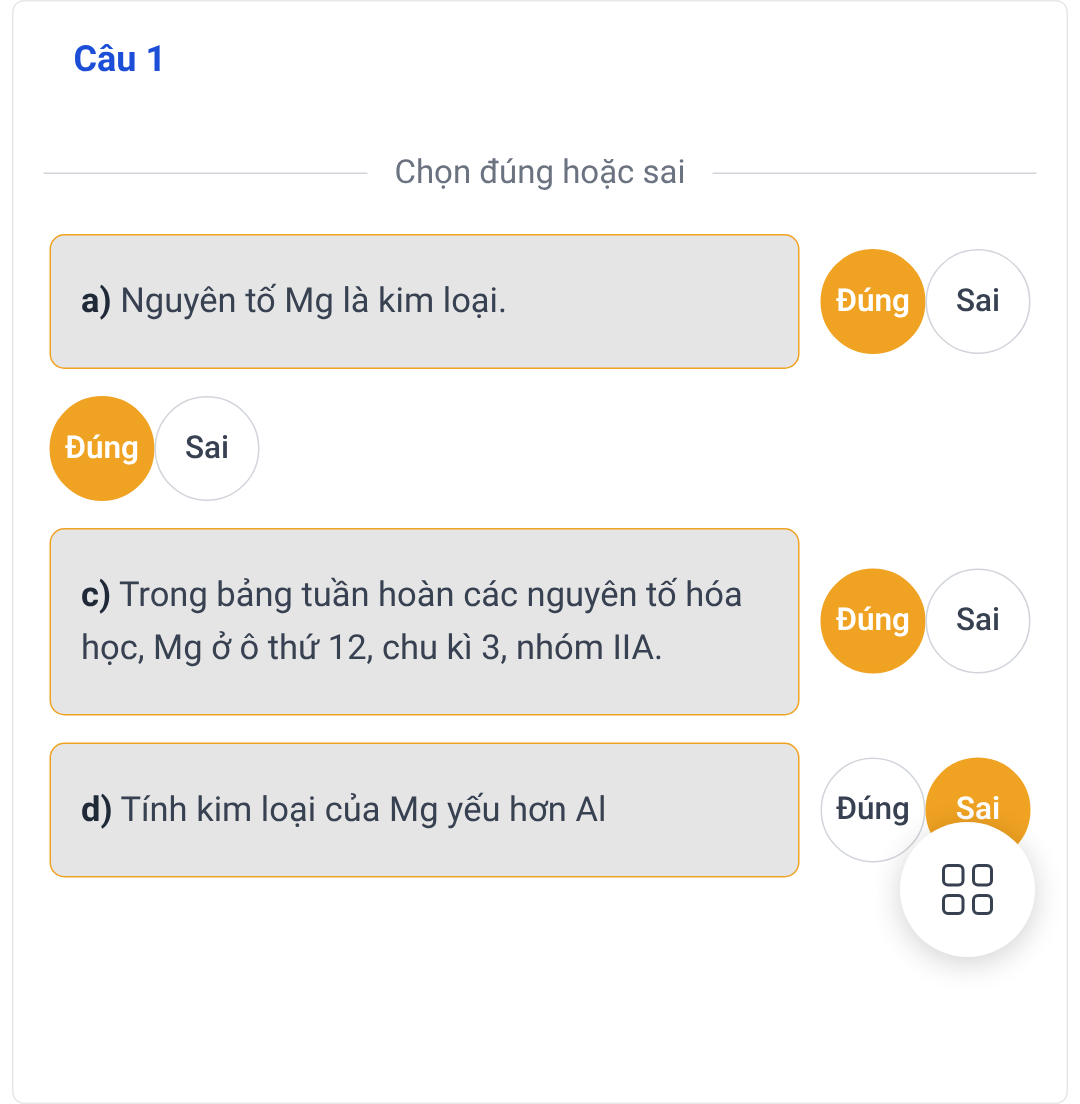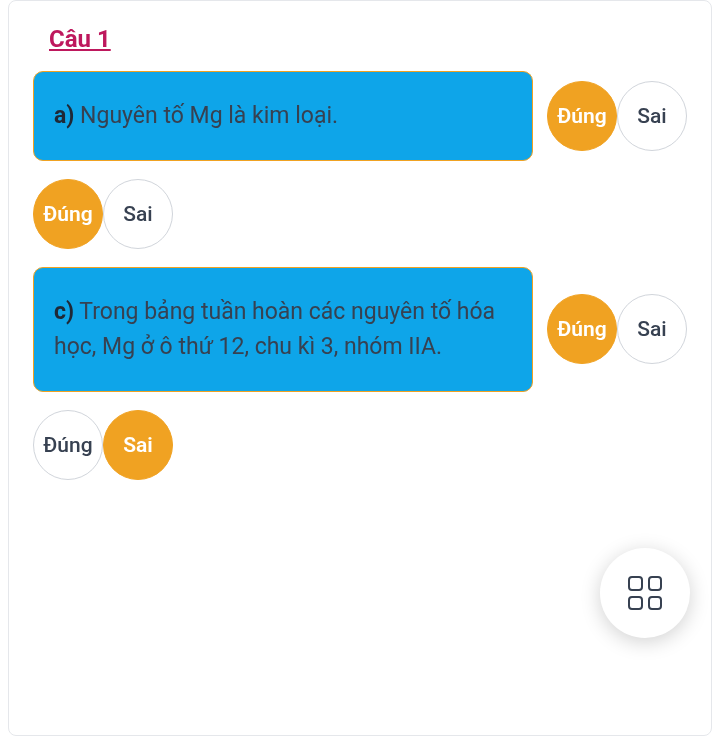--- a/index.html
+++ b/index.html
@@ -23,23 +23,22 @@
       margin: 0 8px;
       height: 100%;
       overflow: hidden;
     }
     .question-header {
       padding: 24px 20px 8px 20px;
     }
     .question-title {
       font-weight: 700;
       font-size: 24px;
-      color: #be185d;
+      color: #1d4ed8;
       margin-bottom: 10px;
-      text-decoration: underline;
     }
     .question-text {
       font-size: 24px;
       line-height: 1.6;
       color: #374151;
     }
     .divider-row {
       display: flex;
       align-items: center;
       gap: 18px;
@@ -65,21 +64,21 @@
       margin-bottom: 18px;
     }
     .option-box {
       flex: 1;
       border: 1.5px solid #f0a222;
       border-radius: 10px;
       padding: 26px 20px;
       font-size: 23px;
       line-height: 1.55;
       color: #374151;
-      background: #0ea5e9;
+      background: #e5e5e5;
     }
     .option-label {
       font-weight: 700;
       color: #1f2937;
     }
     .btns {
       display: flex;
       align-items: center;
     }
     .round-btn {
@@ -141,20 +140,25 @@
     }
   </style>
 </head>
 <body>
 
 <div class="container">
   <div class="question-header">
     <div class="question-title">Câu 1</div>
   </div>
 
+  <div class="divider-row">
+    <div class="divider-line"></div>
+    <div class="divider-text">Chọn đúng hoặc sai</div>
+    <div class="divider-line"></div>
+  </div>
 
   <div class="options">
 
     <div class="option-row">
       <div class="option-box">
         <span class="option-label">a)</span><span> Nguyên tố Mg là kim loại.</span>
       </div>
       <div class="btns">
         <div class="round-btn btn-true-selected">Đúng</div>
         <div class="round-btn btn-unselected">Sai</div>
@@ -172,20 +176,23 @@
       <div class="option-box">
         <span class="option-label">c)</span><span> Trong bảng tuần hoàn các nguyên tố hóa học, Mg ở ô thứ 12, chu kì 3, nhóm IIA.</span>
       </div>
       <div class="btns">
         <div class="round-btn btn-true-selected">Đúng</div>
         <div class="round-btn btn-unselected">Sai</div>
       </div>
     </div>
 
     <div class="option-row">
+      <div class="option-box">
+        <span class="option-label">d)</span><span> Tính kim loại của Mg yếu hơn Al</span>
+      </div>
       <div class="btns">
         <div class="round-btn btn-unselected">Đúng</div>
         <div class="round-btn btn-false-selected">Sai</div>
       </div>
     </div>
 
   </div>
 </div>
 
 <div class="fab">

